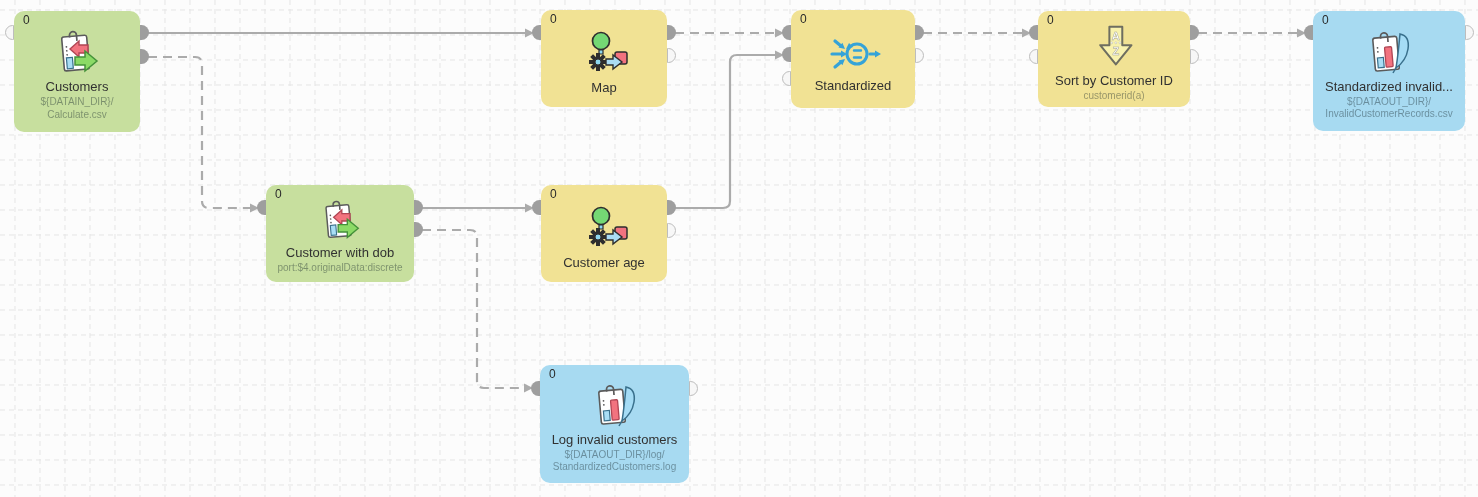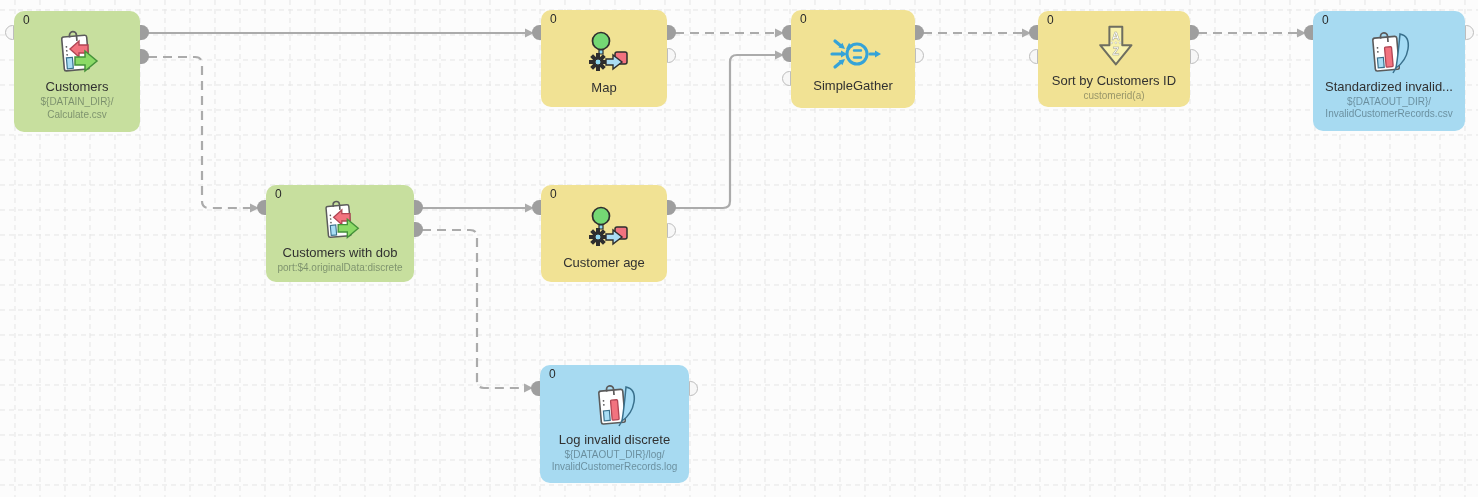--- a/index.html
+++ b/index.html
@@ -96,21 +96,21 @@
           <path d="M19 7 v-2 a3.5 3.5 0 0 1 7 0 v6" fill="none" stroke="#5b5b5b" stroke-width="1.7"></path>
           <circle cx="15" cy="16" r="0.9" fill="#5b5b5b"></circle>
             <circle cx="15" cy="20" r="0.9" fill="#5b5b5b"></circle>
             <circle cx="15" cy="24" r="0.9" fill="#5b5b5b"></circle>
           <rect x="14" y="27" width="6" height="11" fill="#a9def5" stroke="#39708c" stroke-width="1.2"></rect>
         </g>
         <path d="M36 15 h-9 v-4 l-9 8 l9 8 v-4 h9 z" fill="#f2737f" stroke="#b04553" stroke-width="1.4"></path>
         <path d="M23 27 h10 v-6 l12 10 l-12 10 v-6 h-10 z" fill="#8bda66" stroke="#44913a" stroke-width="1.5"></path>
       </svg>
     </span>
-    <span class="title">Customers with dob</span>
+    <span class="title">Customer with dob</span>
     <span class="subtitle">
       <span class="subline">port:$4.originalData:discrete</span>
     </span>
   </div>
 
   <div class="node yellow" style="left:541px;top:10px;width:126px;height:97px">
     <span class="counter">0</span>
     <span class="port left" style="top:15px"></span>
     <span class="port right" style="top:15px"></span>
     <span class="port right empty" style="top:38px"></span>
@@ -180,40 +180,40 @@
           <polygon points="21,16 14.5,14.4 18.4,9.8"></polygon>
           <polygon points="23,21 17,17.5 17,24.5"></polygon>
           <polygon points="21,26 14.5,27.6 18.4,32.2"></polygon>
           <polygon points="57,21 51,17.5 51,24.5"></polygon>
           <polygon points="25,10 22,16 29,14"></polygon>
         </g>
         <circle cx="33" cy="21" r="10" fill="none" stroke="#35a3d8" stroke-width="3"></circle>
         <path d="M30 17.5 h7 M30 24.5 h7" stroke="#35a3d8" stroke-width="2.4" stroke-linecap="round"></path>
       </svg>
     </span>
-    <span class="title">SimpleGather</span>
+    <span class="title">Standardized</span>
   </div>
 
   <div class="node yellow" style="left:1038px;top:11px;width:152px;height:96px">
     <span class="counter">0</span>
     <span class="port left" style="top:14px"></span>
     <span class="port left empty" style="top:38px"></span>
     <span class="port right" style="top:14px"></span>
     <span class="port right empty" style="top:38px"></span>
     <span class="icon">
       <svg width="50" height="46" viewBox="0 0 54 50">
         <path d="M22 3 H36 V23 H46 L29 44 L12 23 H22 Z" fill="#f8f2ae" stroke="#6e6e60" stroke-width="2.2" stroke-linejoin="round"></path>
         <text x="29" y="17" text-anchor="middle" font-size="12" font-weight="bold" fill="#ffffff" stroke="#a0a090" stroke-width="0.5" font-family="Liberation Sans, sans-serif">A</text>
         <circle cx="24.5" cy="20.5" r="1.1" fill="#fff" stroke="#a0a090" stroke-width="0.4"></circle>
         <circle cx="29" cy="20.5" r="1.1" fill="#fff" stroke="#a0a090" stroke-width="0.4"></circle>
         <circle cx="33.5" cy="20.5" r="1.1" fill="#fff" stroke="#a0a090" stroke-width="0.4"></circle>
         <text x="29" y="34" text-anchor="middle" font-size="12" font-weight="bold" fill="#ffffff" stroke="#a0a090" stroke-width="0.5" font-family="Liberation Sans, sans-serif">Z</text>
       </svg>
     </span>
-    <span class="title">Sort by Customers ID</span>
+    <span class="title">Sort by Customer ID</span>
     <span class="subtitle">
       <span class="subline">customerid(a)</span>
     </span>
   </div>
 
   <div class="node blue" style="left:1313px;top:11px;width:152px;height:120px">
     <span class="counter">0</span>
     <span class="port left" style="top:14px"></span>
     <span class="port right empty" style="top:14px"></span>
     <span class="icon">
@@ -248,20 +248,20 @@
           <path d="M18 8 v-2 a3.5 3.5 0 0 1 7 0 v6" fill="none" stroke="#5b5b5b" stroke-width="1.7"></path>
           <circle cx="14" cy="17" r="0.9" fill="#5b5b5b"></circle>
             <circle cx="14" cy="21" r="0.9" fill="#5b5b5b"></circle>
           <rect x="13" y="27" width="6" height="10" fill="#a9def5" stroke="#39708c" stroke-width="1.2"></rect>
           <rect x="21" y="17" width="7" height="20" rx="1" fill="#f2737f" stroke="#b04553" stroke-width="1.3"></rect>
         </g>
         <path d="M36 4 Q46 6 44 19 Q42 31 32 38 Q34 26 36 4 Z" fill="#a5dcf5" stroke="#39708c" stroke-width="1.5"></path>
         <path d="M33 36 l-4 7" fill="none" stroke="#39708c" stroke-width="1.5"></path>
       </svg>
     </span>
-    <span class="title">Log invalid discrete</span>
+    <span class="title">Log invalid customers</span>
     <span class="subtitle">
       <span class="subline">${DATAOUT_DIR}/log/</span>
-      <span class="subline">InvalidCustomerRecords.log</span>
+      <span class="subline">StandardizedCustomers.log</span>
     </span>
   </div>
 
 </div>
 
 </body></html>

